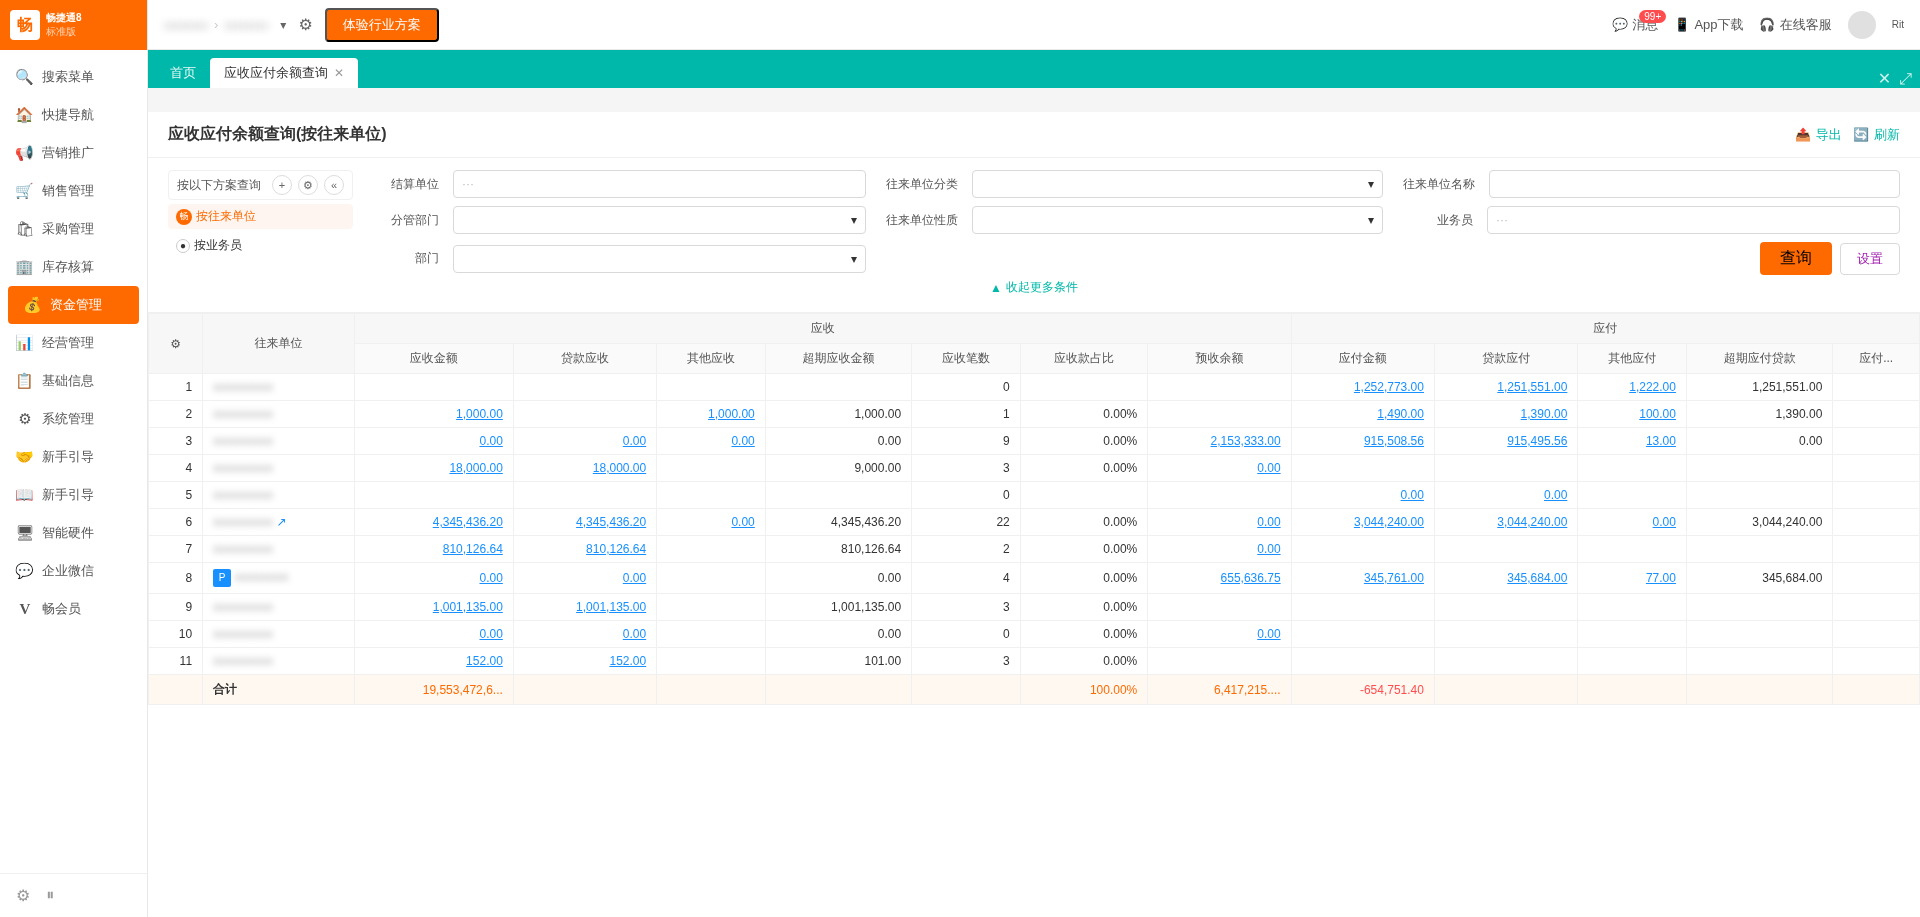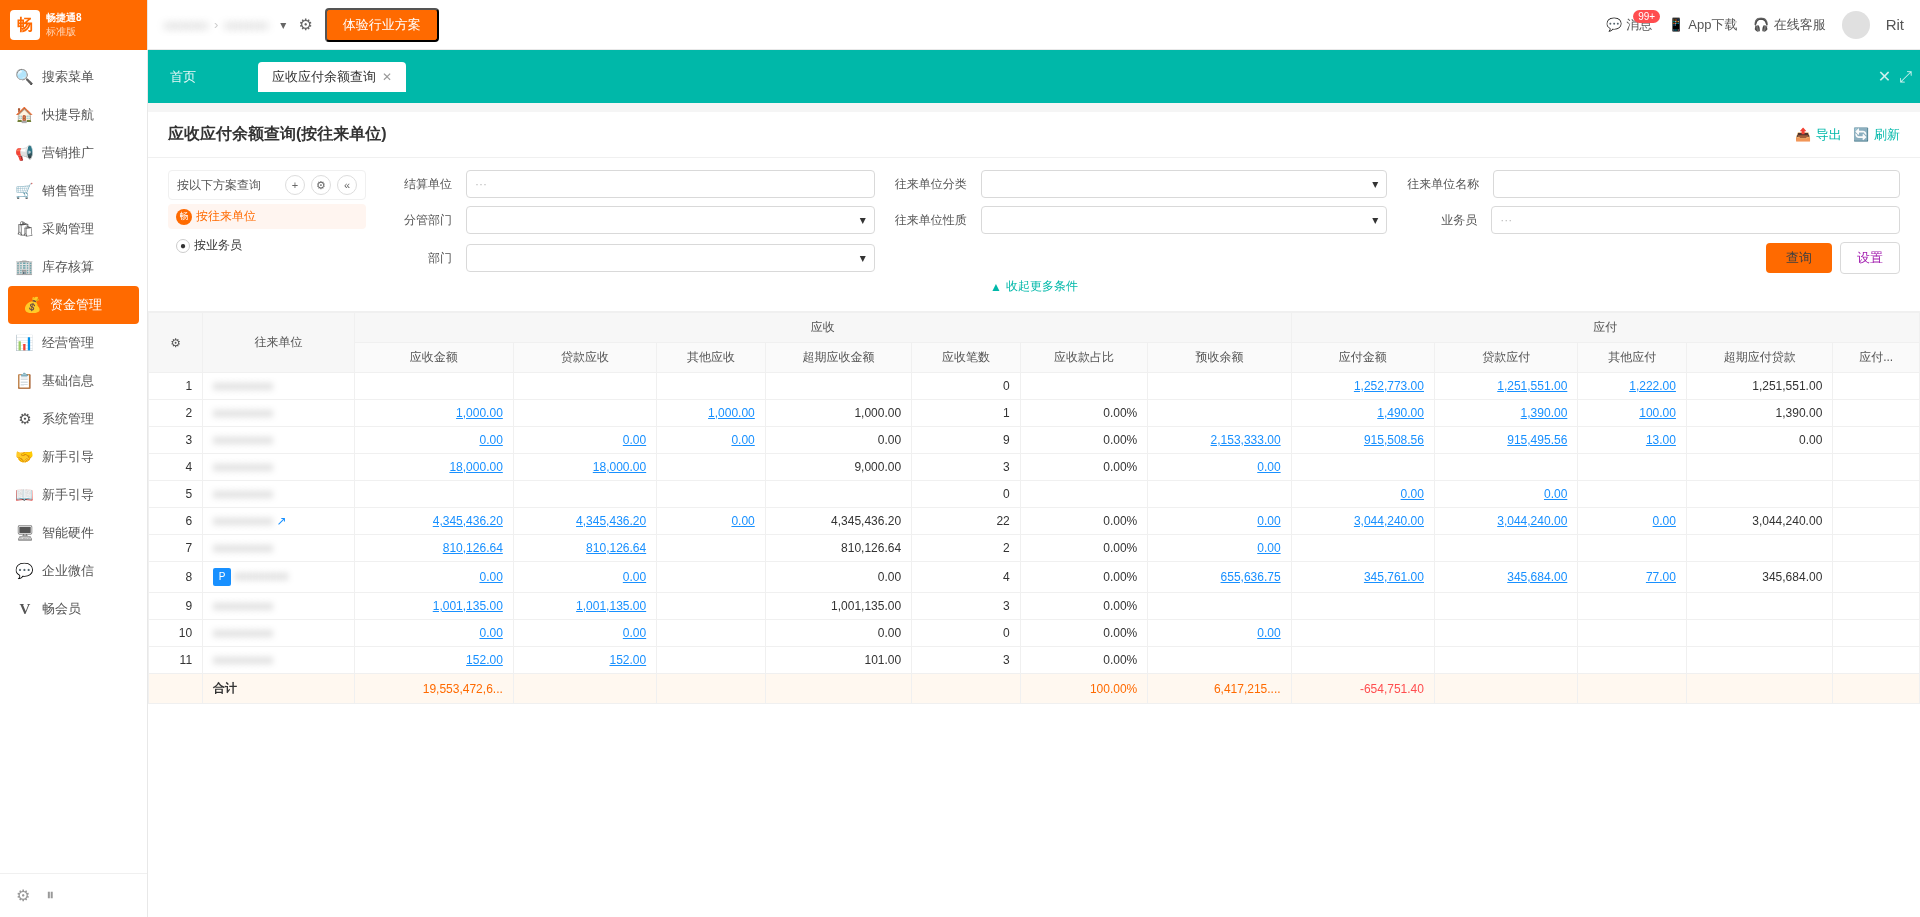--- a/index.html
+++ b/index.html
@@ -53,26 +53,26 @@
     .header-msg { display: flex; align-items: center; gap: 4px; cursor: pointer; color: #555; font-size: 13px; position: relative; }
     .header-badge {
       background: #ff4d4f; color: #fff; border-radius: 10px; padding: 1px 5px;
       font-size: 10px; position: absolute; top: -6px; right: -8px;
     }
     .header-app { display: flex; align-items: center; gap: 4px; cursor: pointer; color: #555; font-size: 13px; }
     .header-service { display: flex; align-items: center; gap: 4px; cursor: pointer; color: #555; font-size: 13px; }
     .header-avatar {
       width: 28px; height: 28px; border-radius: 50%; background: #ddd; cursor: pointer;
     }
-    .header-username { color: #555; cursor: pointer; font-size: 15px; }
+    .header-username { color: #555; cursor: pointer; font-size: 10px; }
 
     
     .tabbar {
-      position: fixed; left: 148px; top: 50px; right: 0; height: 53px;
-      background: #00b8a9; display: flex; align-items: center; z-index: 98; padding: 0 8px; gap: 48px;
+      position: fixed; left: 148px; top: 50px; right: 0; height: 38px;
+      background: #00b8a9; display: flex; align-items: flex-end; z-index: 98; padding: 0 8px;
     }
     .tab {
       height: 30px; padding: 0 14px; display: flex; align-items: center; gap: 6px;
       border-radius: 4px 4px 0 0; cursor: pointer; font-size: 13px; color: rgba(255,255,255,0.8);
       background: transparent;
     }
     .tab.active { background: #fff; color: #333; }
     .tab-close { cursor: pointer; color: #999; font-size: 12px; }
     .tab-home { color: rgba(255,255,255,0.9); }
     .tabbar-right {
@@ -94,21 +94,21 @@
     .page-actions { display: flex; gap: 12px; align-items: center; }
     .page-action-btn {
       display: flex; align-items: center; gap: 4px; cursor: pointer; color: #00b8a9; font-size: 13px;
     }
 
     
     .filter-area {
       background: #fff; padding: 12px 20px; border-bottom: 1px solid #f0f0f0;
     }
     .filter-scheme {
-      display: flex; align-items: center; gap: 24px; border: 1px solid #f0f0f0; padding: 4px 8px;
+      display: flex; align-items: center; gap: 11px; border: 1px solid #f0f0f0; padding: 4px 8px;
       border-radius: 4px; min-width: 180px;
     }
     .filter-scheme-label { color: #555; font-size: 12px; }
     .filter-scheme-btns { display: flex; gap: 6px; }
     .filter-scheme-btn { width: 20px; height: 20px; border-radius: 50%; border: 1px solid #ddd; background: #fff; cursor: pointer; display: flex; align-items: center; justify-content: center; font-size: 11px; color: #666; }
     .filter-option {
       display: flex; align-items: center; gap: 4px; padding: 4px 8px; cursor: pointer;
       border-radius: 4px; font-size: 12px;
     }
     .filter-option.active { background: #fff5f0; color: #ff6a00; }
@@ -121,22 +121,22 @@
       padding: 0 8px; font-size: 12px; color: #333; background: #fff; cursor: pointer;
       display: flex; align-items: center; justify-content: space-between;
     }
     .filter-input-placeholder { color: #bbb; }
 
     .filter-collapse {
       display: flex; justify-content: center; align-items: center; gap: 4px;
       color: #00b8a9; cursor: pointer; font-size: 12px; padding: 4px 0;
     }
     .query-btn {
-      background: #ff6a00; color: #404040; border: none; padding: 6px 20px;
-      border-radius: 4px; cursor: pointer; font-size: 13px;
+      background: #ff6a00; color: #000000; border: none; padding: 6px 20px;
+      border-radius: 4px; cursor: pointer; font-size: 16px;
     }
     .set-btn {
       background: #fff; color: #a21caf; border: 1px solid #d9d9d9; padding: 6px 16px;
       border-radius: 4px; cursor: pointer; font-size: 13px;
     }
 
     
     .table-area {
       flex: 1; overflow: auto; background: #fff; margin: 0;
     }

